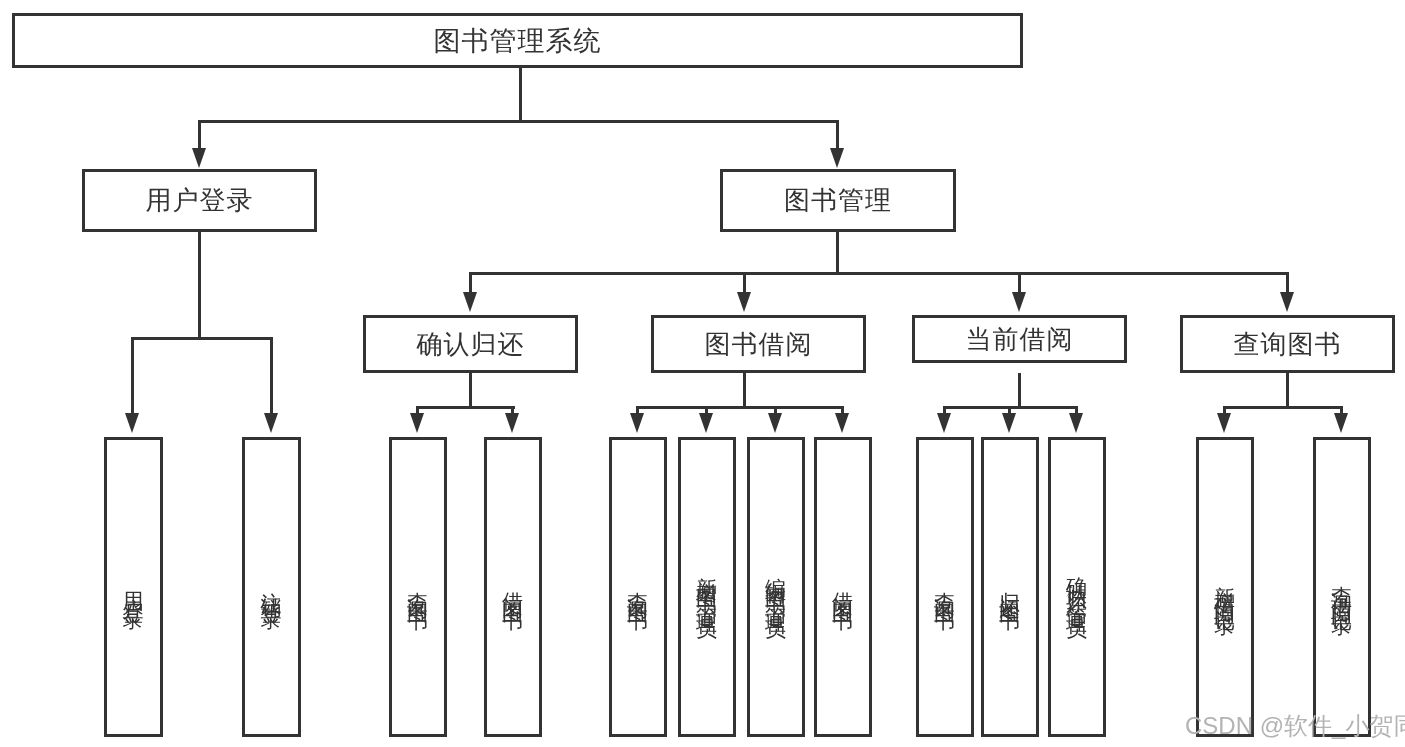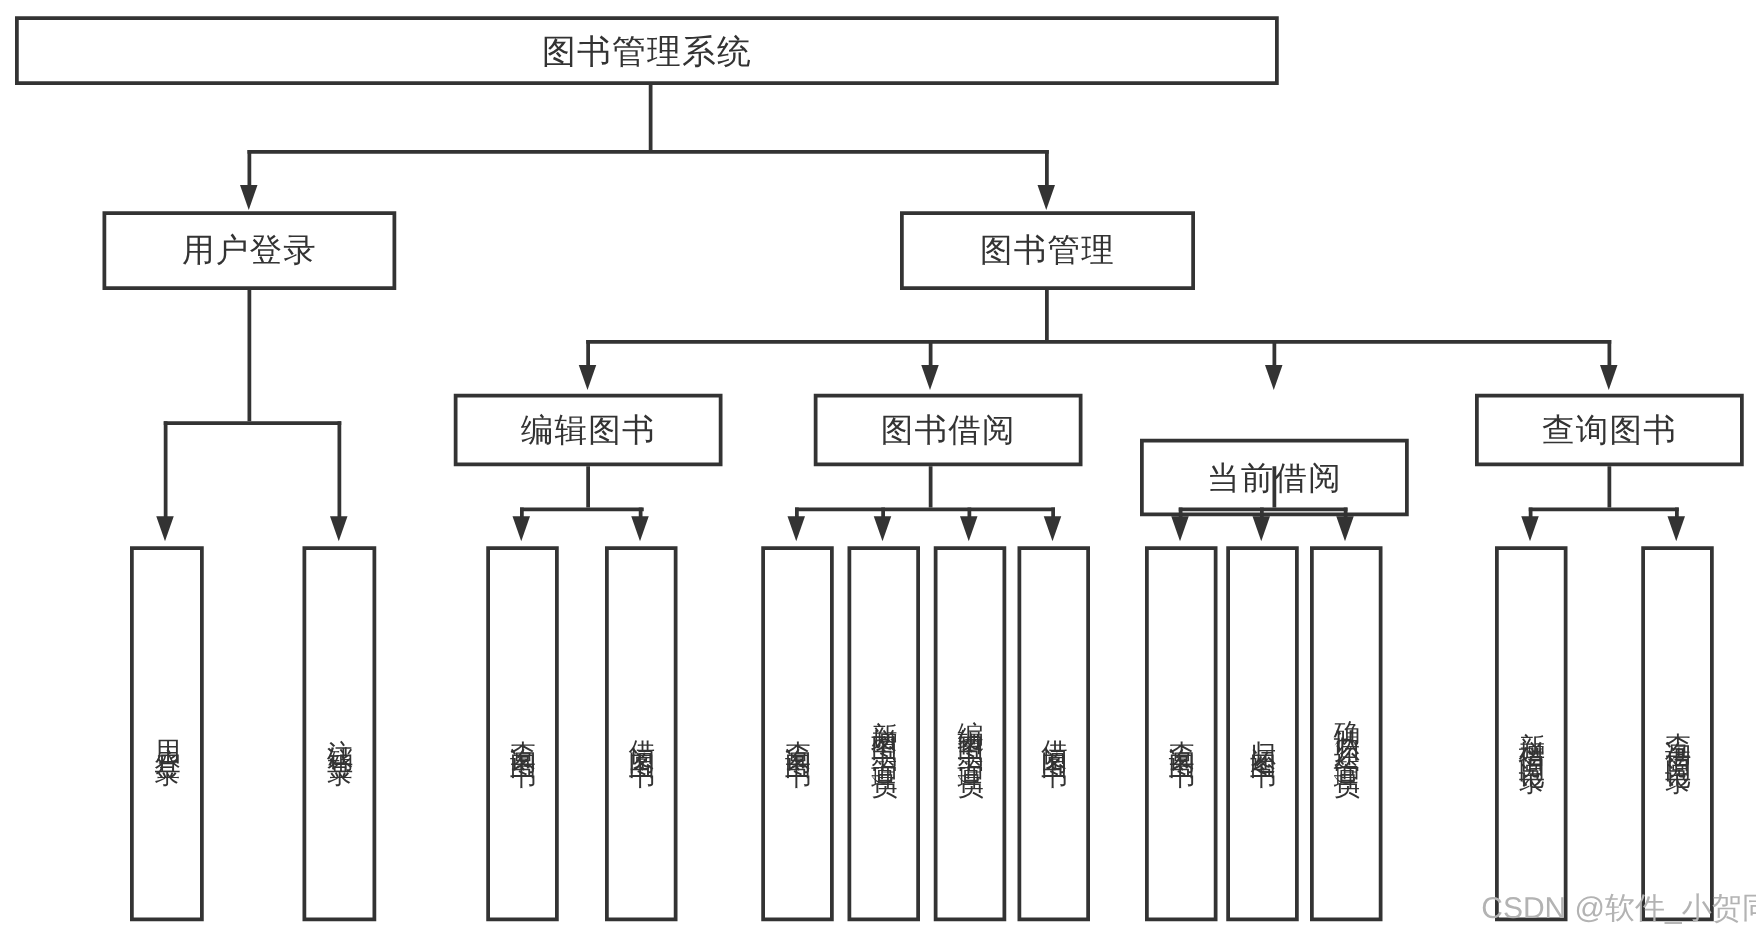--- a/index.html
+++ b/index.html
@@ -66,26 +66,26 @@
   <div class="vline" style="left:469px;top:272px;height:22px;"></div>
   <div class="vline" style="left:743px;top:272px;height:22px;"></div>
   <div class="vline" style="left:1018px;top:272px;height:22px;"></div>
   <div class="vline" style="left:1286px;top:272px;height:22px;"></div>
   <div class="arrow" style="left:463px;top:292px;"></div>
   <div class="arrow" style="left:737px;top:292px;"></div>
   <div class="arrow" style="left:1012px;top:292px;"></div>
   <div class="arrow" style="left:1280px;top:292px;"></div>
 
   <div class="node h-node" style="left:363px;top:315px;width:215px;height:58px;">
-    <span class="lbl">编辑图书</span>
+    <span class="lbl">确认归还</span>
   </div>
   <div class="node h-node" style="left:651px;top:315px;width:215px;height:58px;">
     <span class="lbl">图书借阅</span>
   </div>
-  <div class="node h-node" style="left:912px;top:315px;width:215px;height:62px;margin-top:36px;">
+  <div class="node h-node" style="left:912px;top:315px;width:215px;height:48px;">
     <span class="lbl">当前借阅</span>
   </div>
   <div class="node h-node" style="left:1180px;top:315px;width:215px;height:58px;">
     <span class="lbl">查询图书</span>
   </div>
 
   <div class="vline" style="left:469px;top:373px;height:33px;"></div>
   <div class="hline" style="left:416px;top:406px;width:99px;"></div>
   <div class="vline" style="left:416px;top:406px;height:10px;"></div>
   <div class="vline" style="left:511px;top:406px;height:10px;"></div>

